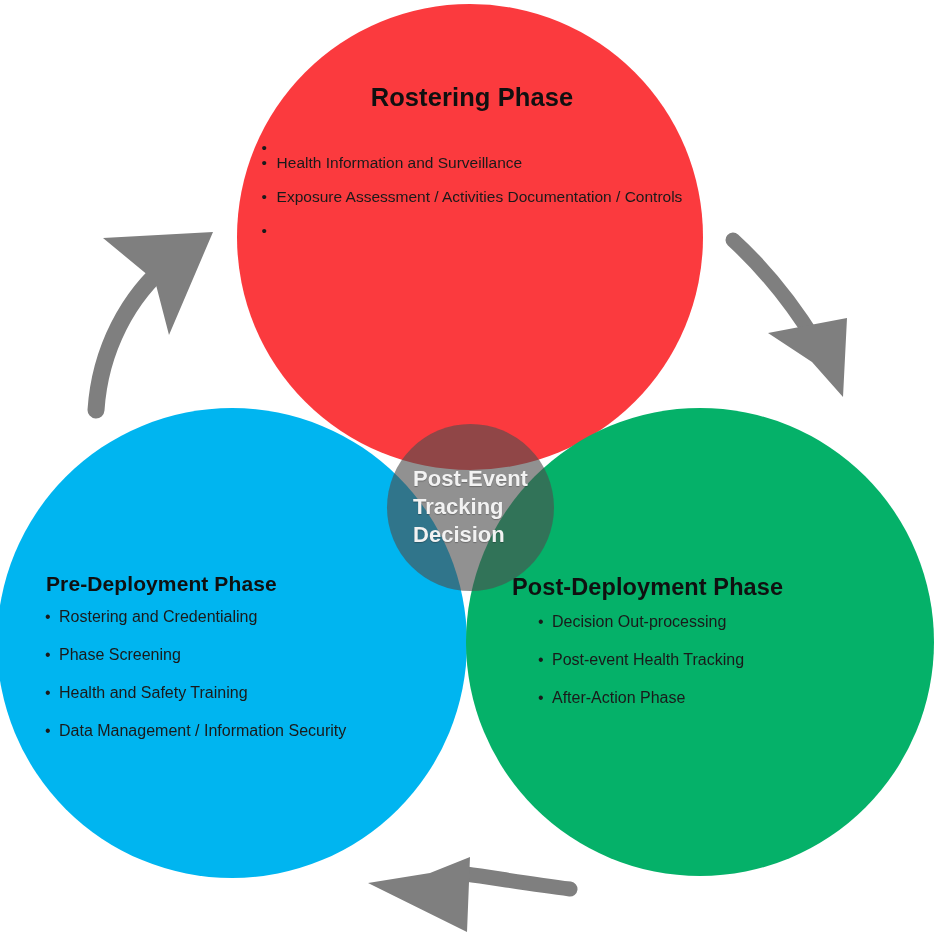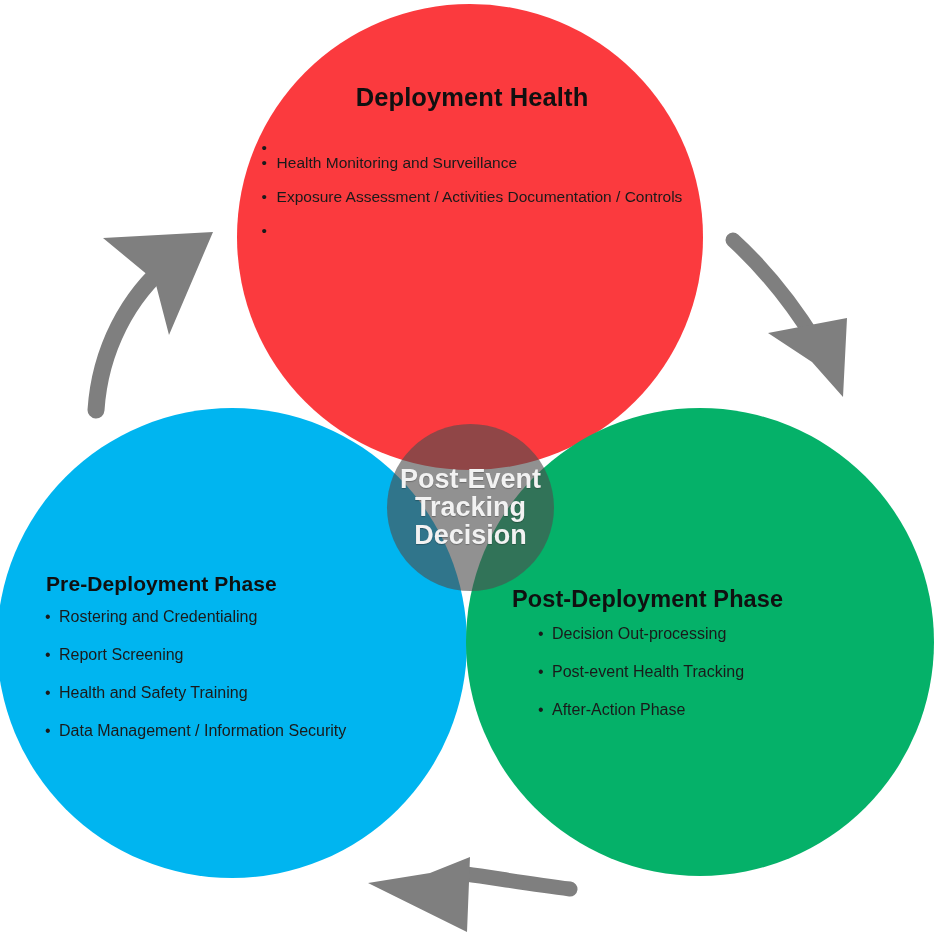--- a/index.html
+++ b/index.html
@@ -151,37 +151,36 @@
     left: 500px;
     top: 573px;
     width: 400px;
     text-align: left;
   }
   #content-post-deployment .phase-title {
     font-size: 23.5px;
     line-height: 28px;
     margin-bottom: 11px;
     padding-left: 12px;
-    margin-top: 12px;
   }
   #content-post-deployment .bullet-list li {
     font-size: 16px;
     line-height: 20px;
     margin-bottom: 18px;
     padding-left: 52px;
   }
   #content-post-deployment .bullet-list li .bullet-dot { left: 38px; }
   #content-post-deployment .bullet-list li:last-child { margin-bottom: 0; }
 
   
   #center-label {
-    text-align: center;
+    text-align: left;
     color: #f2f2f2;
     font-weight: bold;
-    font-size: 27px;
+    font-size: 22px;
     line-height: 28px;
     text-shadow: 0 1px 1px rgba(0,0,0,0.25);
     padding-bottom: 2px;
   }
   #center-label span { display: block; }
 
   
   #arrow-layer {
     position: absolute;
     left: 0;
@@ -213,49 +212,49 @@
       <path d="M 768 333 L 847 318 L 843 397 L 812 362 Z" fill="#7f7f7f"></path>
     </g>
 
     <g>
       <path d="M 570 889 C 530 884 495 878 466 874" fill="none" stroke="#7f7f7f" stroke-width="15" stroke-linecap="round"></path>
       <path d="M 470 857 L 467 932 L 368 883 L 430 873 Z" fill="#7f7f7f"></path>
     </g>
   </svg>
 
   <div class="phase-content" id="content-deployment">
-    <div class="phase-title">Deployment Health</div>
+    <div class="phase-title">Rostering Phase</div>
     <ul class="bullet-list">
       <li>
         <span class="bullet-dot">•</span>
       </li>
       <li>
         <span class="bullet-dot">•</span>
-        <span>Health Monitoring and Surveillance</span>
+        <span>Health Information and Surveillance</span>
       </li>
       <li>
         <span class="bullet-dot">•</span>
         <span>Exposure Assessment / Activities Documentation / Controls</span>
       </li>
       <li>
         <span class="bullet-dot">•</span>
       </li>
     </ul>
   </div>
 
   <div class="phase-content" id="content-pre-deployment">
     <div class="phase-title">Pre-Deployment Phase</div>
     <ul class="bullet-list">
       <li>
         <span class="bullet-dot">•</span>
         <span>Rostering and Credentialing</span>
       </li>
       <li>
         <span class="bullet-dot">•</span>
-        <span>Report Screening</span>
+        <span>Phase Screening</span>
       </li>
       <li>
         <span class="bullet-dot">•</span>
         <span>Health and Safety Training</span>
       </li>
       <li>
         <span class="bullet-dot">•</span>
         <span>Data Management / Information Security</span>
       </li>
     </ul>

